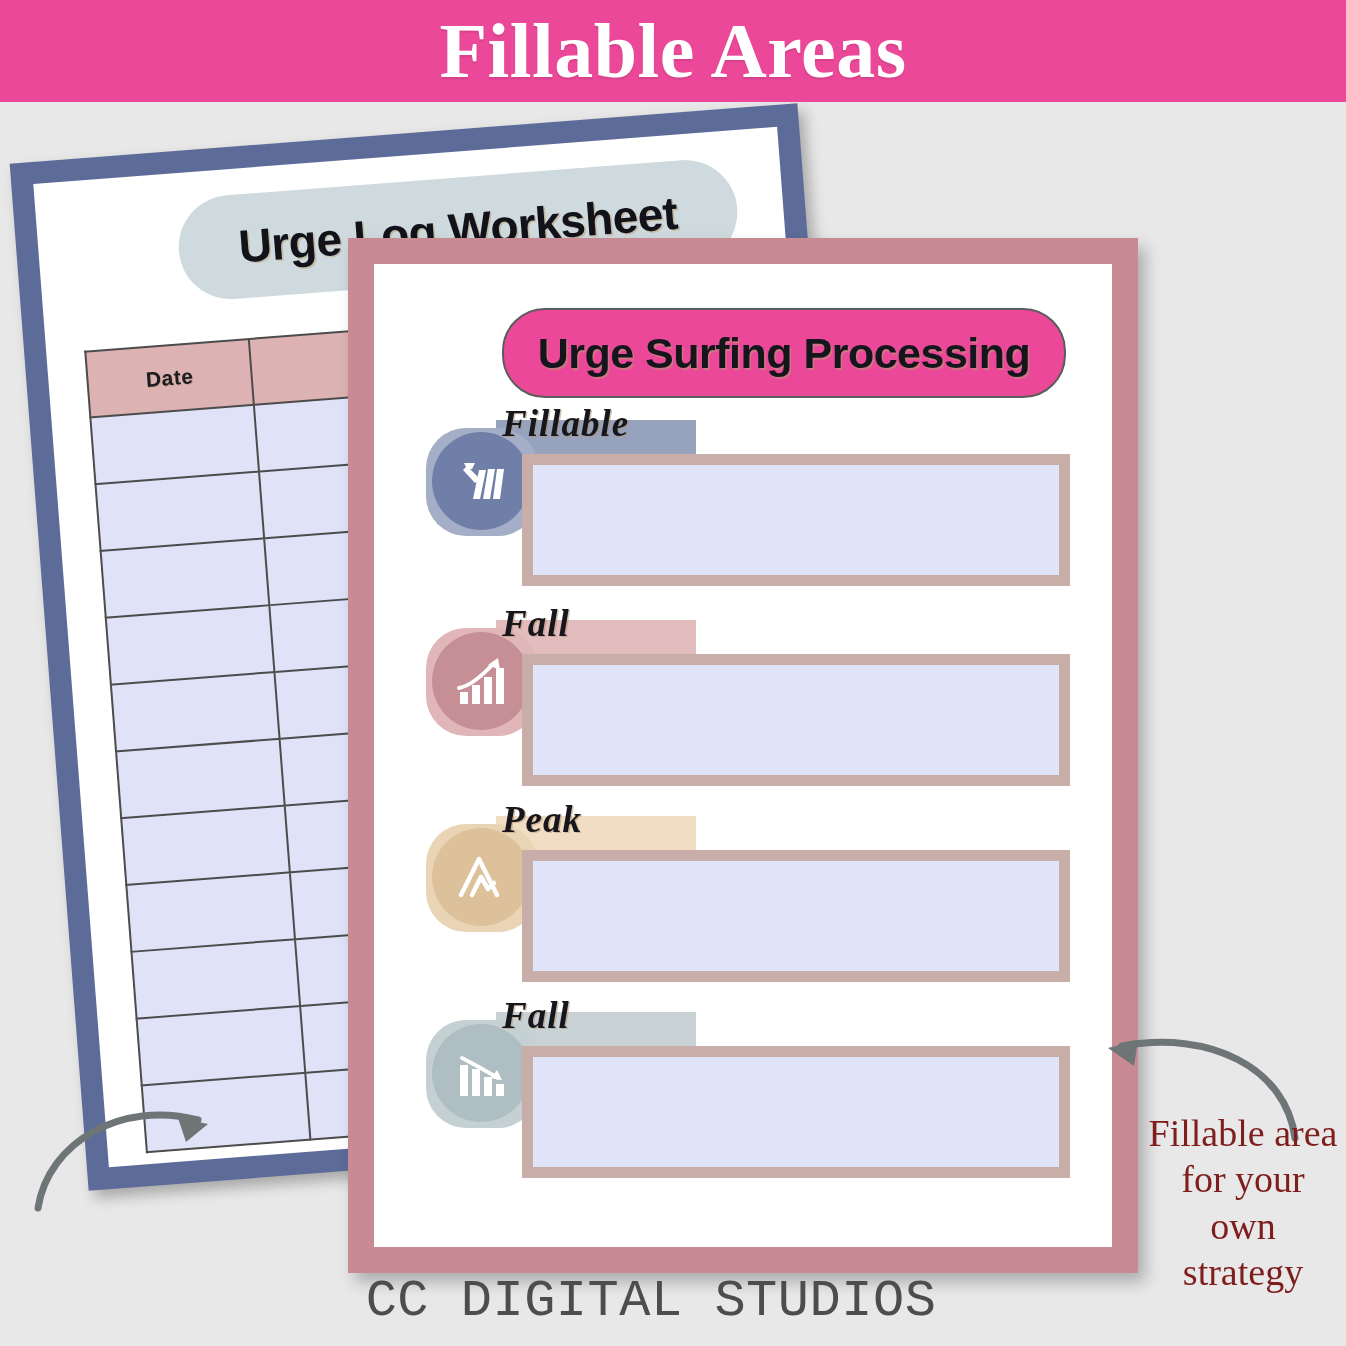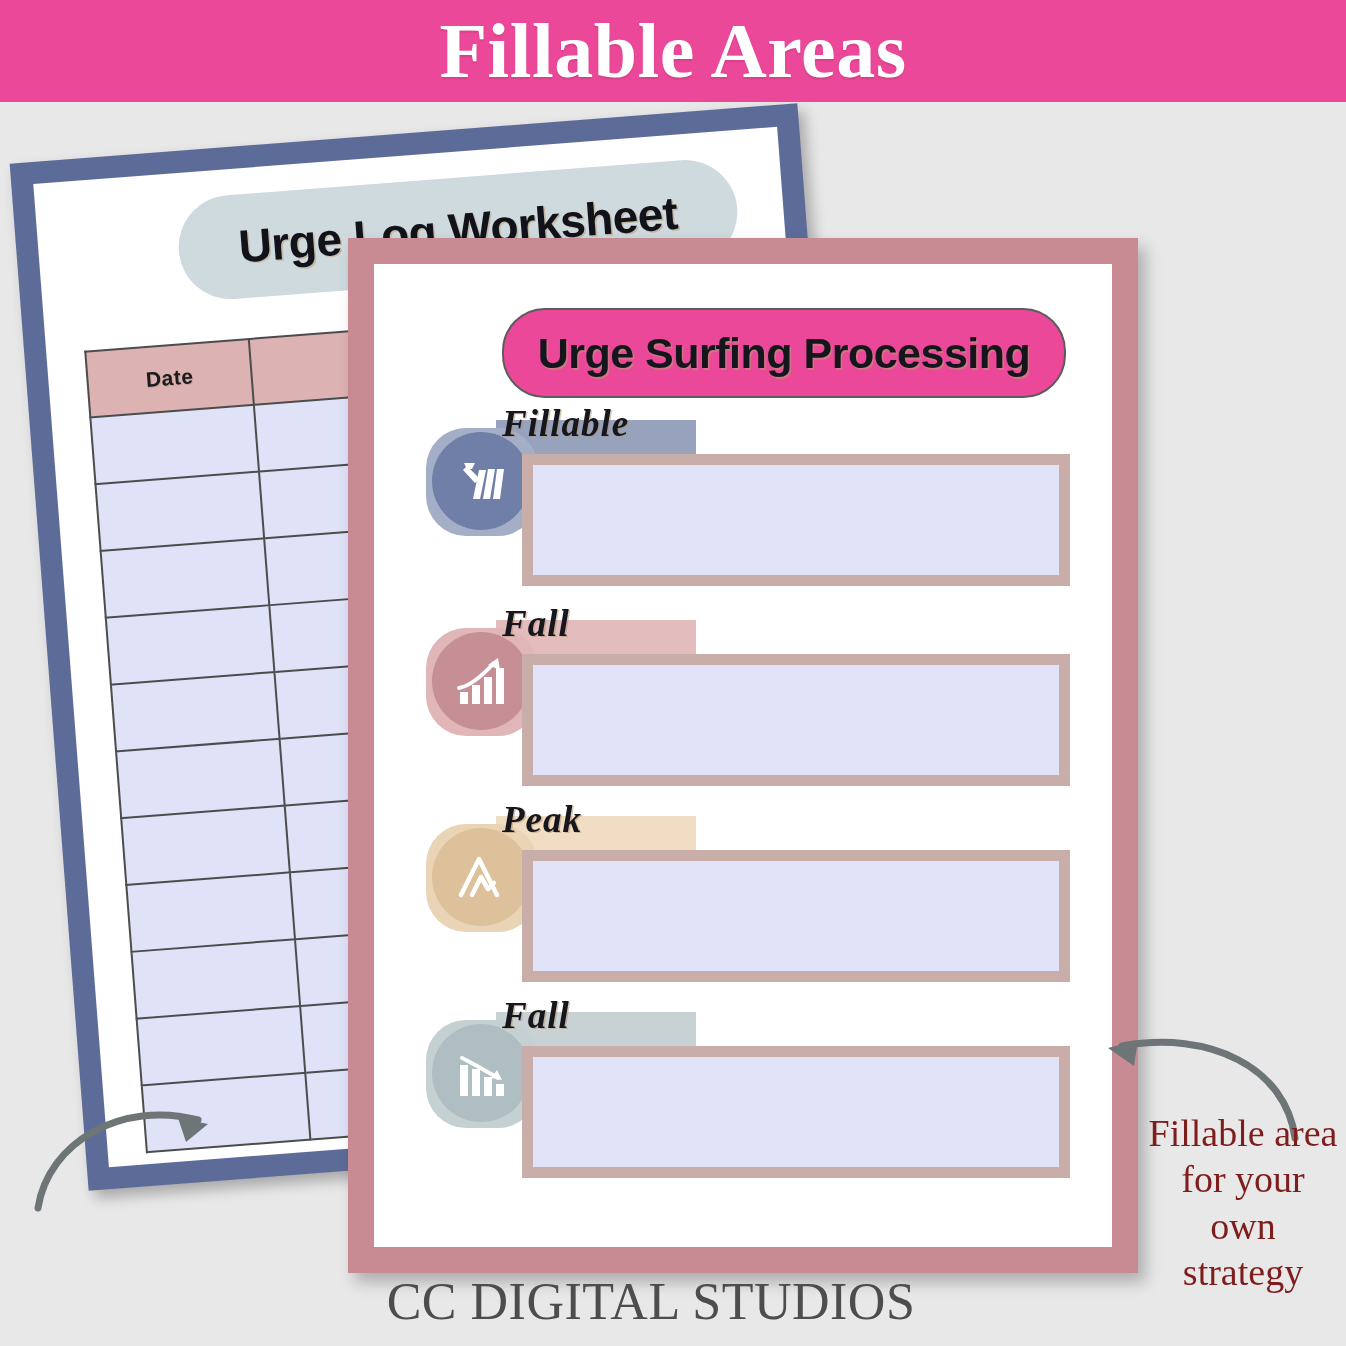--- a/index.html
+++ b/index.html
@@ -230,21 +230,21 @@
   .arrow-svg { position: absolute; z-index: 48; }
   #arrow-left-svg { left: 30px; top: 1090px; }
   #arrow-right-svg { left: 1090px; top: 1018px; }
 
   #watermark {
     position: absolute;
     left: 0;
     top: 1272px;
     width: 1302px;
     text-align: center;
-    font-family: Liberation Serif, serif;
+    font-family: Liberation Mono, monospace;
     font-size: 52px;
     color: #4d4d4d;
     letter-spacing: 0.5px;
     z-index: 55;
   }
 </style>
 </head>
 <body>
 
 <div id="stage" style="background: rgb(232, 232, 232);">

